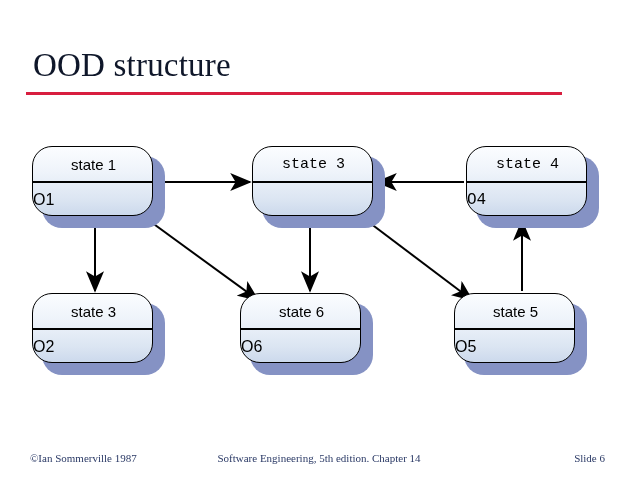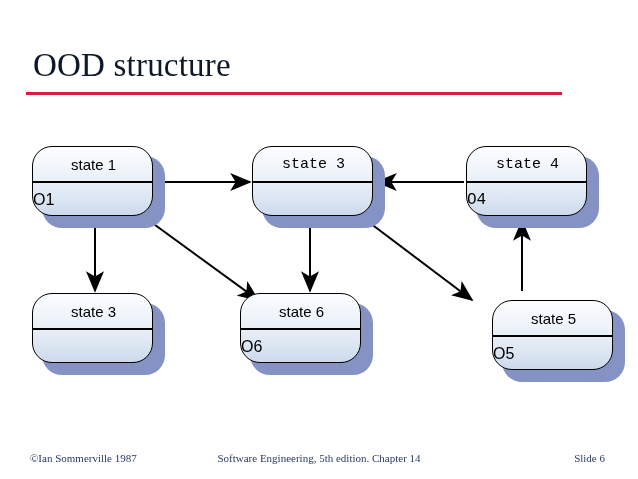--- a/index.html
+++ b/index.html
@@ -200,33 +200,34 @@
         <div class="node-divider"></div>
         <div class="node-obj">O4</div>
       </div>
     </div>
 
     <div class="node" style="left:32px; top:293px;">
       <div class="node-shadow"></div>
       <div class="node-body">
         <div class="node-title">state 3</div>
         <div class="node-divider"></div>
+        <div class="node-obj">O2</div>
       </div>
     </div>
 
     <div class="node" style="left:240px; top:293px;">
       <div class="node-shadow"></div>
       <div class="node-body">
         <div class="node-title">state 6</div>
         <div class="node-divider"></div>
         <div class="node-obj">O6</div>
       </div>
     </div>
 
-    <div class="node" style="left:492px; top:293px;margin-top:7px;">
+    <div class="node" style="left:454px; top:293px;">
       <div class="node-shadow"></div>
       <div class="node-body">
         <div class="node-title">state 5</div>
         <div class="node-divider"></div>
         <div class="node-obj">O5</div>
       </div>
     </div>
 
   </div>
 

